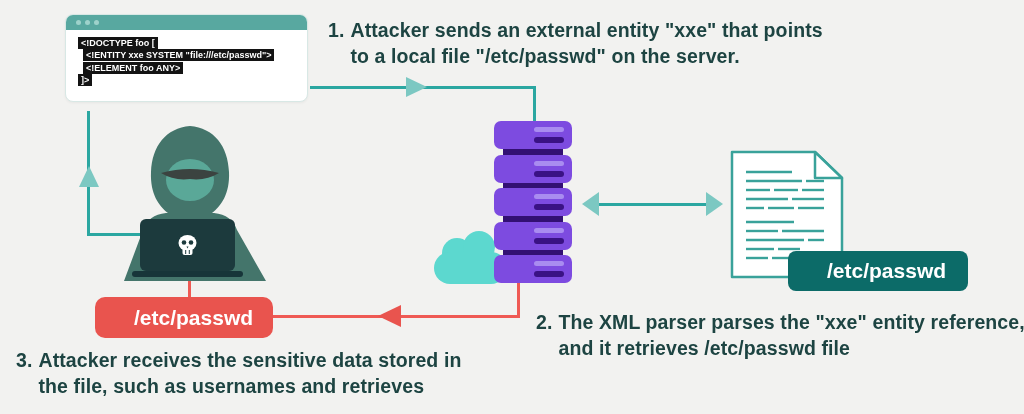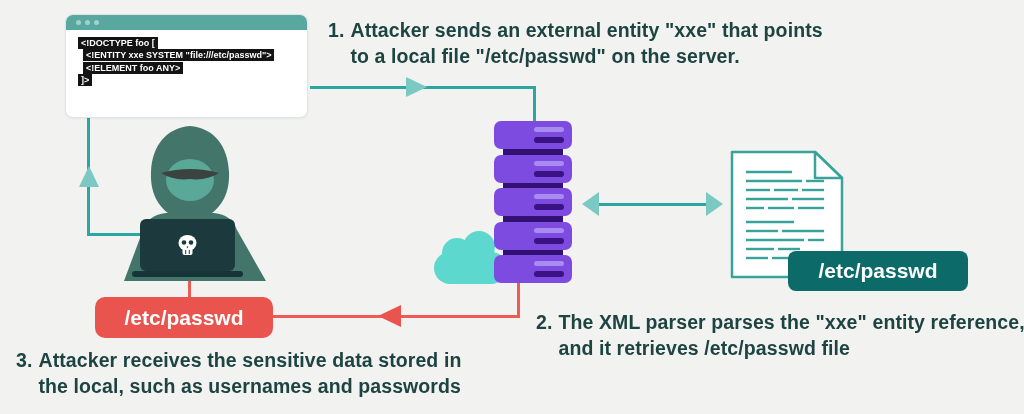--- a/index.html
+++ b/index.html
@@ -1,21 +1,21 @@
 <!DOCTYPE html>
 <html><head>
 <meta charset="utf-8">
 <style>
   * { margin:0; padding:0; box-sizing:border-box; }
   html,body { width:1024px; height:414px; }
   body { font-family:"Liberation Sans", sans-serif; background:#f2f2f0; overflow:hidden; }
   .stage { position:relative; width:1024px; height:414px; background:#f2f2f0; }
 
   
-  .code-window { position:absolute; left:65px; top:14px; width:243px; height:104px;
+  .code-window { position:absolute; left:65px; top:14px; width:243px; height:88px;
     background:#ffffff; border:1px solid #d8e8e5; border-radius:8px;
     box-shadow:0 1px 3px rgba(0,0,0,0.05); z-index:3; }
   .titlebar { height:15px; background:#58a8a0; border-radius:7px 7px 0 0;
     display:flex; align-items:center; padding-left:10px; gap:4px; }
   .win-dot { width:5px; height:5px; border-radius:50%; background:#9ed2cb; }
   .code-body { padding:7px 0 0 12px; font-family:"Liberation Sans", sans-serif; }
   .code-line { font-size:9px; font-weight:bold; line-height:12.4px; white-space:nowrap; color:#222; }
   .code-line .chip { background:#131313; color:#ffffff; padding:1px 3px; }
   .code-line.indent { padding-left:5px; }
   .code-line .plain { color:#222; }
@@ -56,21 +56,21 @@
   .server-unit:last-child { margin-bottom:0; }
   .bar-light { position:absolute; right:8px; top:6px; width:30px; height:5px;
     border-radius:2.5px; background:#a98cf0; }
   .bar-dark { position:absolute; right:8px; top:16px; width:30px; height:6px;
     border-radius:3px; background:#3a1284; }
 
   
   .document { position:absolute; left:730px; top:150px; width:114px; height:129px; z-index:1; }
 
   
-  .badge { position:absolute; color:#ffffff; font-weight:600; text-align:center; z-index:4; }
+  .badge { position:absolute; color:#ffffff; font-weight:600; text-align:left; z-index:4;padding-left:39px; }
   .badge-red { left:95px; top:297px; width:178px; height:41px; line-height:41px;
     font-size:21px; background:#e9544e; border-radius:10px; }
   .badge-teal { left:788px; top:251px; width:180px; height:40px; line-height:40px;
     font-size:21px; background:#0c6b68; border-radius:8px; }
 
   
   .step { position:absolute; display:flex; color:#1d4442; font-size:19.5px;
     line-height:26px; font-weight:600; letter-spacing:0.1px; }
   .step-num { flex:0 0 auto; margin-right:6px; }
   .step-1 { left:328px; top:17px;  width:516px; }
@@ -193,16 +193,16 @@
   <div class="step step-1">
     <span class="step-num">1.</span>
     <span class="step-text">Attacker sends an external entity "xxe" that points to a local file "/etc/passwd" on the server.</span>
   </div>
   <div class="step step-2">
     <span class="step-num">2.</span>
     <span class="step-text">The XML parser parses the "xxe" entity reference, and it retrieves /etc/passwd file</span>
   </div>
   <div class="step step-3">
     <span class="step-num">3.</span>
-    <span class="step-text">Attacker receives the sensitive data stored in the local, such as usernames and passwords</span>
+    <span class="step-text">Attacker receives the sensitive data stored in the file, such as usernames and retrieves</span>
   </div>
 
 </div>
 
 </body></html>

